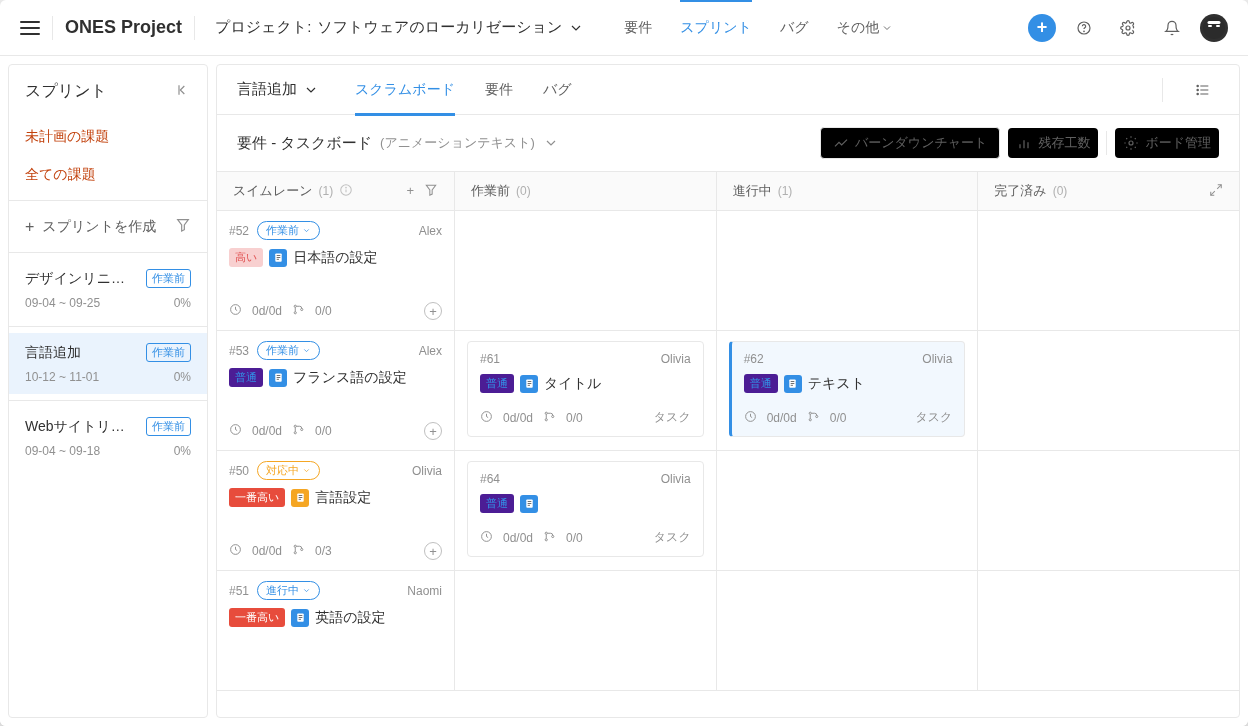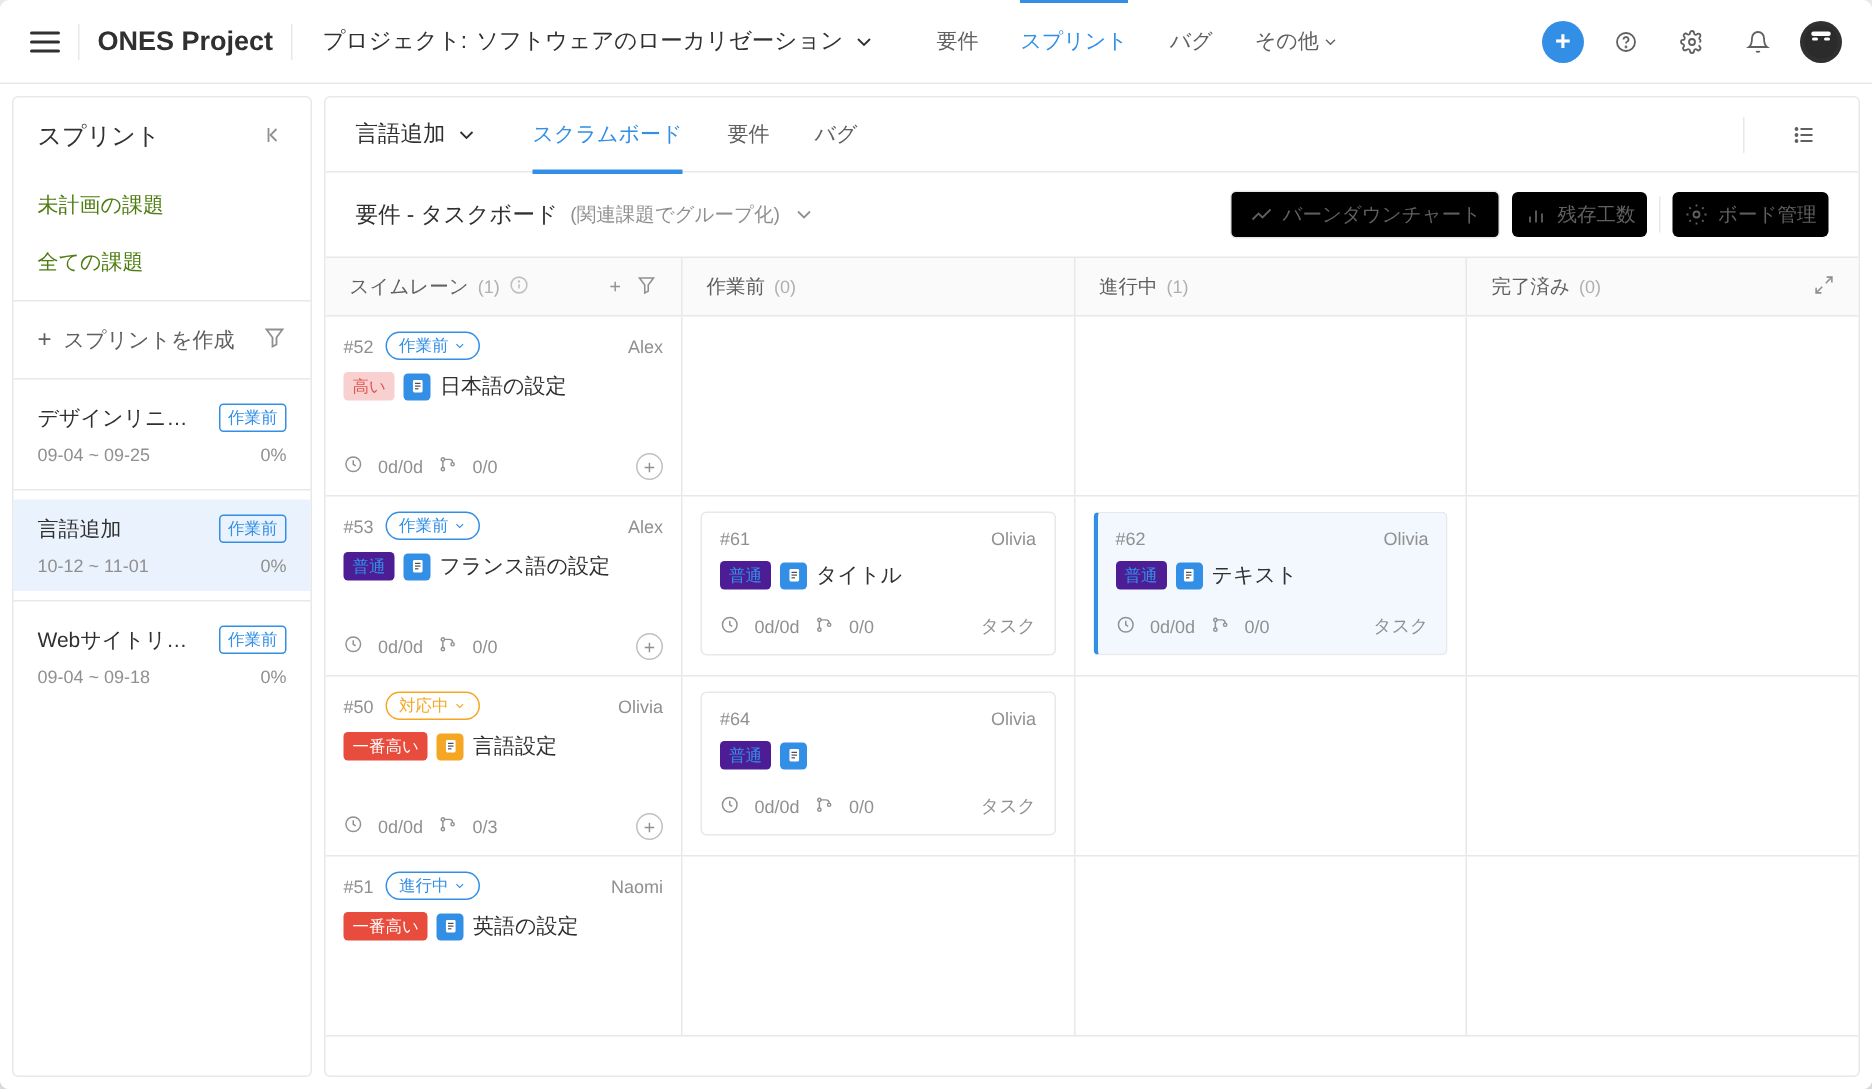--- a/index.html
+++ b/index.html
@@ -17,21 +17,21 @@
 .navtab.active::before { content: ''; position: absolute; top: -1px; left: 0; right: 0; height: 3px; background: #338fe5; }
 .spacer { flex: 1; }
 .iconbtn { width: 32px; height: 32px; display: flex; align-items: center; justify-content: center; cursor: pointer; border-radius: 6px; color: #606060; }
 .addbtn { width: 28px; height: 28px; border-radius: 50%; background: #338fe5; color: #fff; display: flex; align-items: center; justify-content: center; cursor: pointer; font-size: 18px; font-weight: 600; }
 .avatar { width: 28px; height: 28px; border-radius: 50%; background: #303030; display: flex; align-items: center; justify-content: center; }
 .avatar svg { width: 24px; height: 24px; }
 .body { flex: 1; display: flex; padding: 8px 8px 8px 8px; gap: 8px; background: #fff; overflow: hidden; }
 .sidebar { width: 200px; border: 1px solid #e8e8e8; border-radius: 4px; padding: 16px 0; display: flex; flex-direction: column; }
 .sidebar-header { display: flex; align-items: center; justify-content: space-between; padding: 0 16px 16px; }
 .sidebar-title { font-size: 16px; font-weight: 500; }
-.sidebar-item { padding: 10px 16px; color: #4d7c0f; font-size: 14px; cursor: pointer; }
+.sidebar-item { padding: 10px 16px; color: #c2410c; font-size: 14px; cursor: pointer; }
 .sidebar-sep { height: 1px; background: #e8e8e8; margin: 6px 0; }
 .create-sprint { display: flex; align-items: center; padding: 10px 16px; gap: 8px; cursor: pointer; color: #606060; }
 .sprint-card { padding: 10px 16px; cursor: pointer; }
 .sprint-card.active { background: #eaf3fd; }
 .sprint-card-row1 { display: flex; align-items: center; justify-content: space-between; }
 .sprint-name { font-size: 14px; color: #303030; white-space: nowrap; overflow: hidden; text-overflow: ellipsis; max-width: 110px; }
 .sprint-status-pill { font-size: 11px; color: #338fe5; border: 1px solid #338fe5; border-radius: 3px; padding: 1px 5px; }
 .sprint-card-row2 { display: flex; justify-content: space-between; margin-top: 8px; color: #909090; font-size: 12px; }
 .main { flex: 1; border: 1px solid #e8e8e8; border-radius: 4px; display: flex; flex-direction: column; overflow: hidden; }
 .main-tabs { display: flex; align-items: center; padding: 0 20px; border-bottom: 1px solid #e8e8e8; gap: 24px; height: 50px; }
@@ -227,21 +227,21 @@
               <line x1="8" y1="18" x2="20" y2="18"></line>
               <circle cx="4" cy="6" r="1" fill="currentColor"></circle>
               <circle cx="4" cy="12" r="1" fill="currentColor"></circle>
               <circle cx="4" cy="18" r="1" fill="currentColor"></circle>
             </svg>
           </div>
       </div>
 
       <div class="board-header">
         <span class="board-title">要件 - タスクボード</span>
-        <span class="board-subtitle">(関連課題でグループ化)</span>
+        <span class="board-subtitle">(アニメーションテキスト)</span>
         <svg class="ico chevron" viewBox="0 0 24 24" style="color:#909090;cursor:pointer;">
             <polyline points="6 9 12 15 18 9"></polyline>
           </svg>
         <div class="spacer"></div>
         <div class="toolbar-btn">
           <svg class="ico" viewBox="0 0 24 24">
               <polyline points="3 17 9 11 13 15 21 7"></polyline>
             </svg>
           <span>バーンダウンチャート</span>
         </div>

